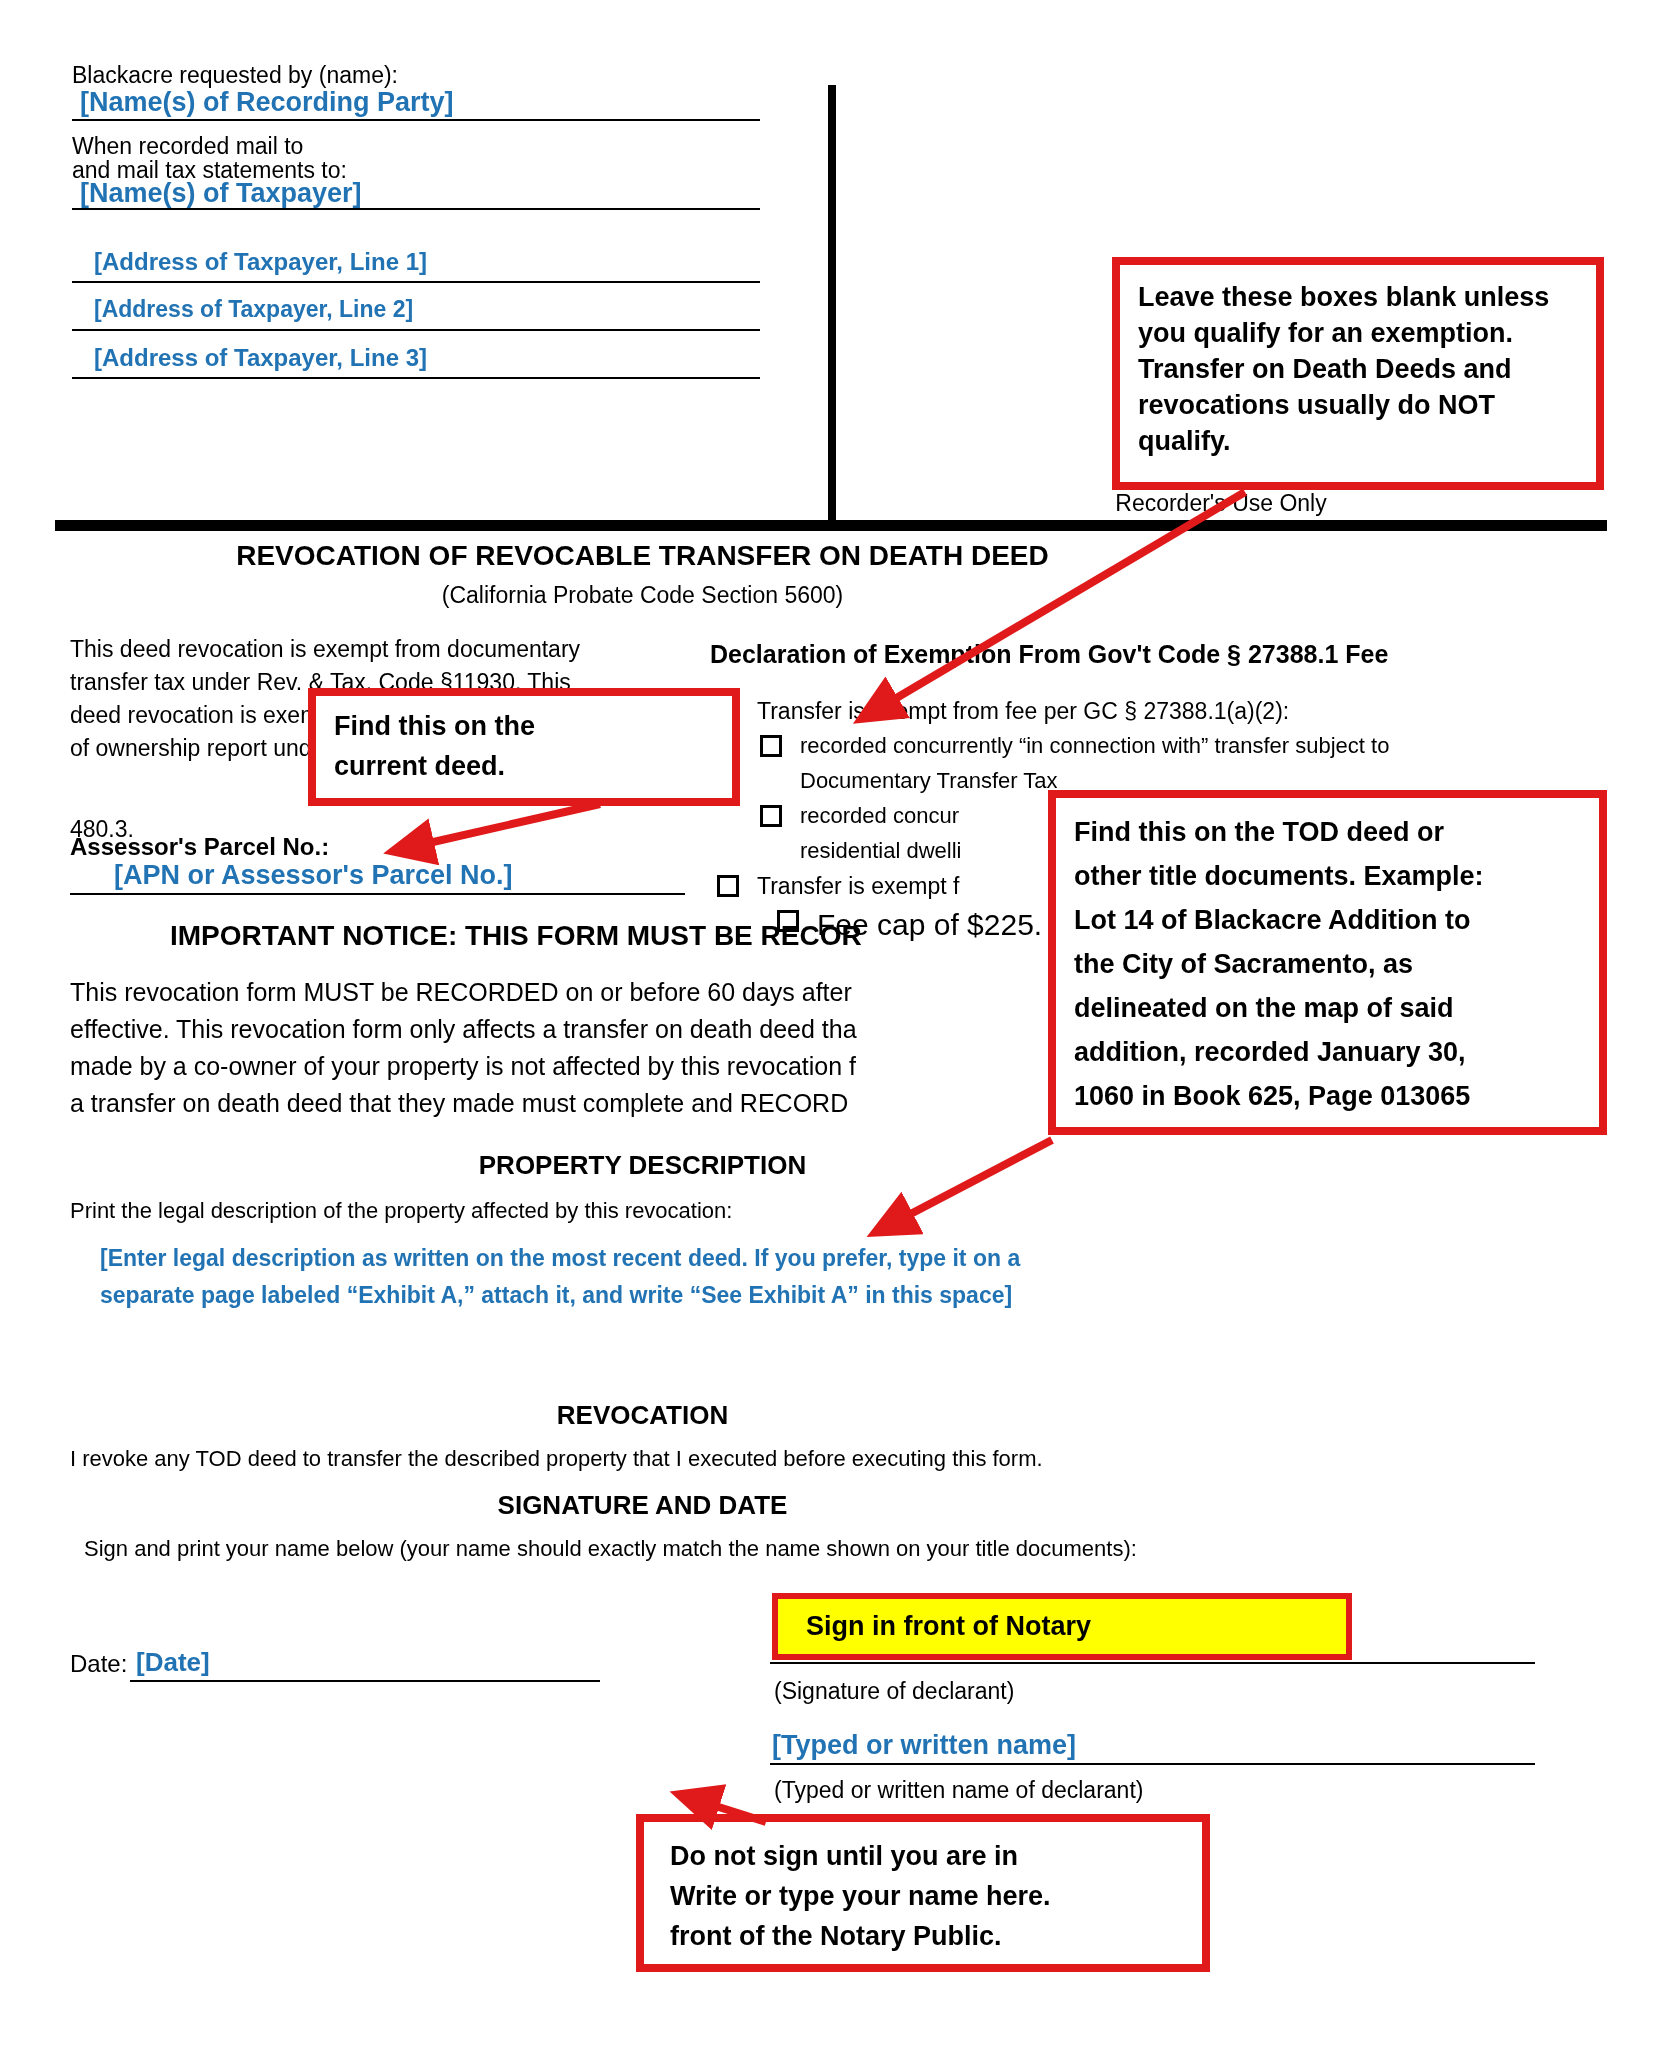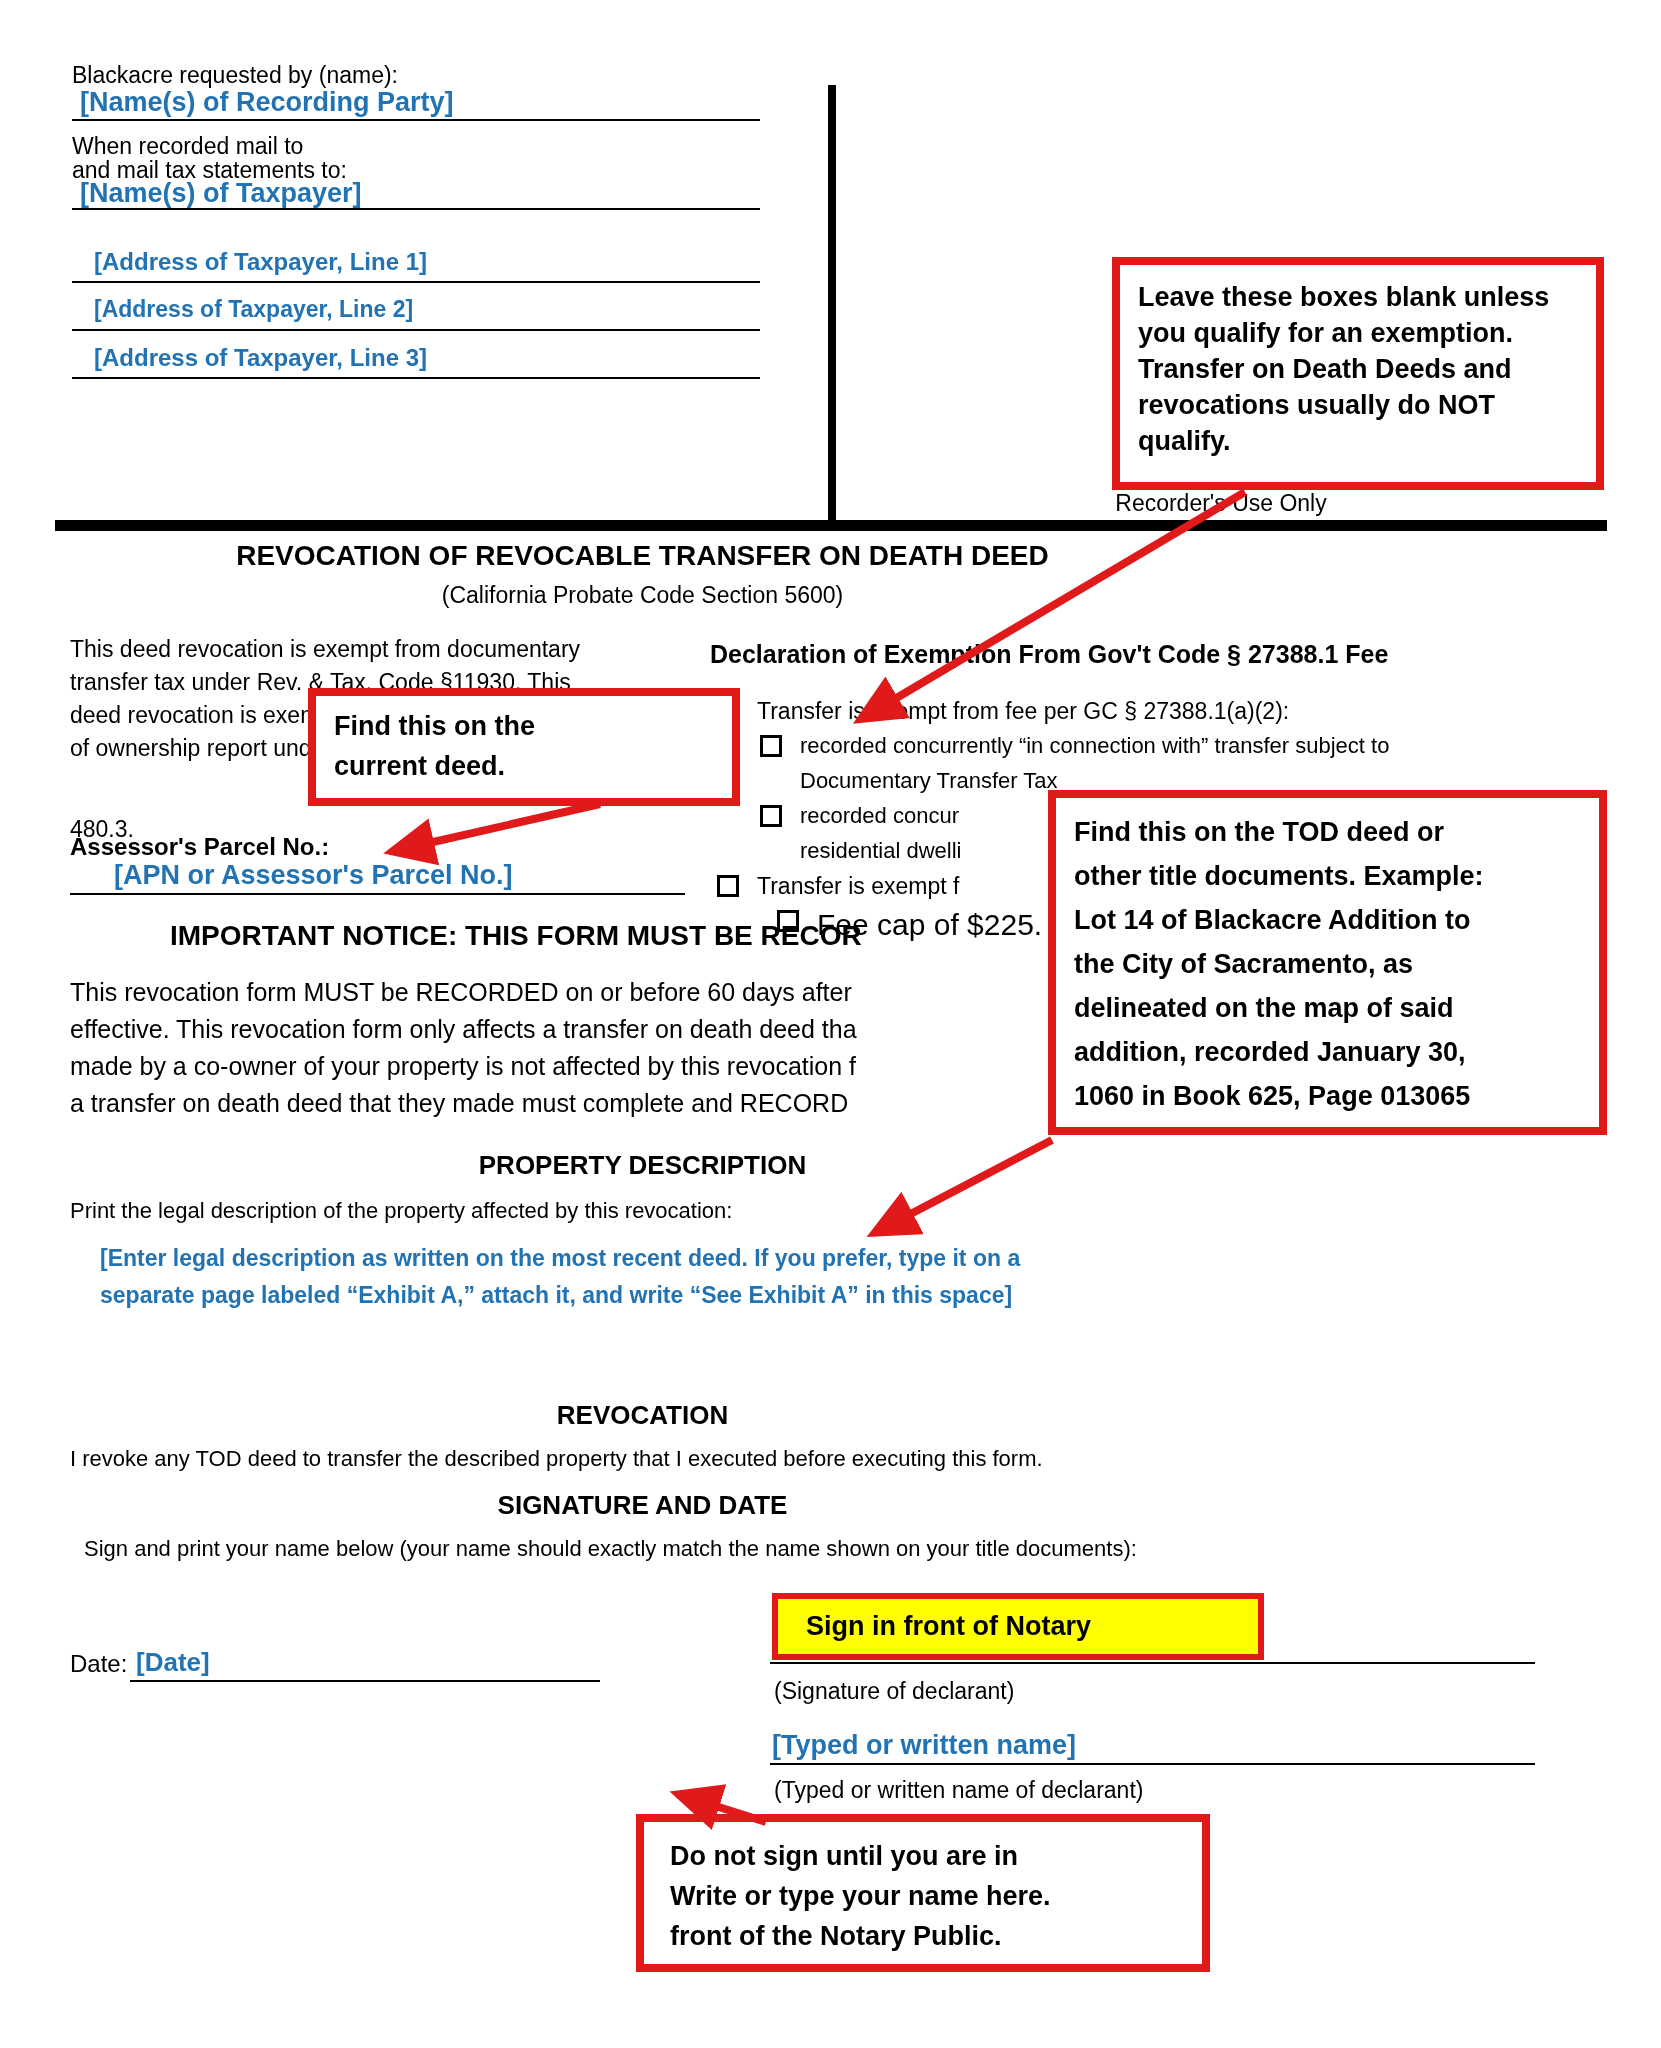--- a/index.html
+++ b/index.html
@@ -102,21 +102,21 @@
   <div class="center-band hd" style="top:1400px;font-size:26px;">REVOCATION</div>
   <div class="abs" style="left:70px;top:1446px;font-size:22px;">I revoke any TOD deed to transfer the described property that I executed before executing this form.</div>
 
   <div class="center-band hd" style="top:1490px;font-size:26px;">SIGNATURE AND DATE</div>
   <div class="abs" style="left:84px;top:1536px;font-size:22px;">Sign and print your name below (your name should exactly match the name shown on your title documents):</div>
 
   <div class="abs" style="left:70px;top:1650px;font-size:24px;">Date:</div>
   <div class="abs blue" style="left:136px;top:1647px;font-size:26px;">[Date]</div>
   <div class="rule" style="left:130px;top:1680px;width:470px;"></div>
 
-  <div class="ylw" style="left:772px;top:1593px;width:492px;height:67px;">
+  <div class="ylw" style="left:772px;top:1593px;width:580px;height:67px;">
     <span class="hd" style="padding-left:28px;font-size:27px;">Sign in front of Notary</span>
   </div>
   <div class="rule" style="left:770px;top:1662px;width:765px;"></div>
   <div class="abs" style="left:774px;top:1678px;font-size:23px;">(Signature of declarant)</div>
 
   <div class="abs blue" style="left:772px;top:1730px;font-size:27px;">[Typed or written name]</div>
   <div class="rule" style="left:770px;top:1763px;width:765px;"></div>
   <div class="abs" style="left:774px;top:1777px;font-size:23px;">(Typed or written name of declarant)</div>
 
   <div class="ann-box" style="left:1112px;top:257px;width:492px;height:233px;padding:14px 18px;font-size:27px;line-height:36px;">

